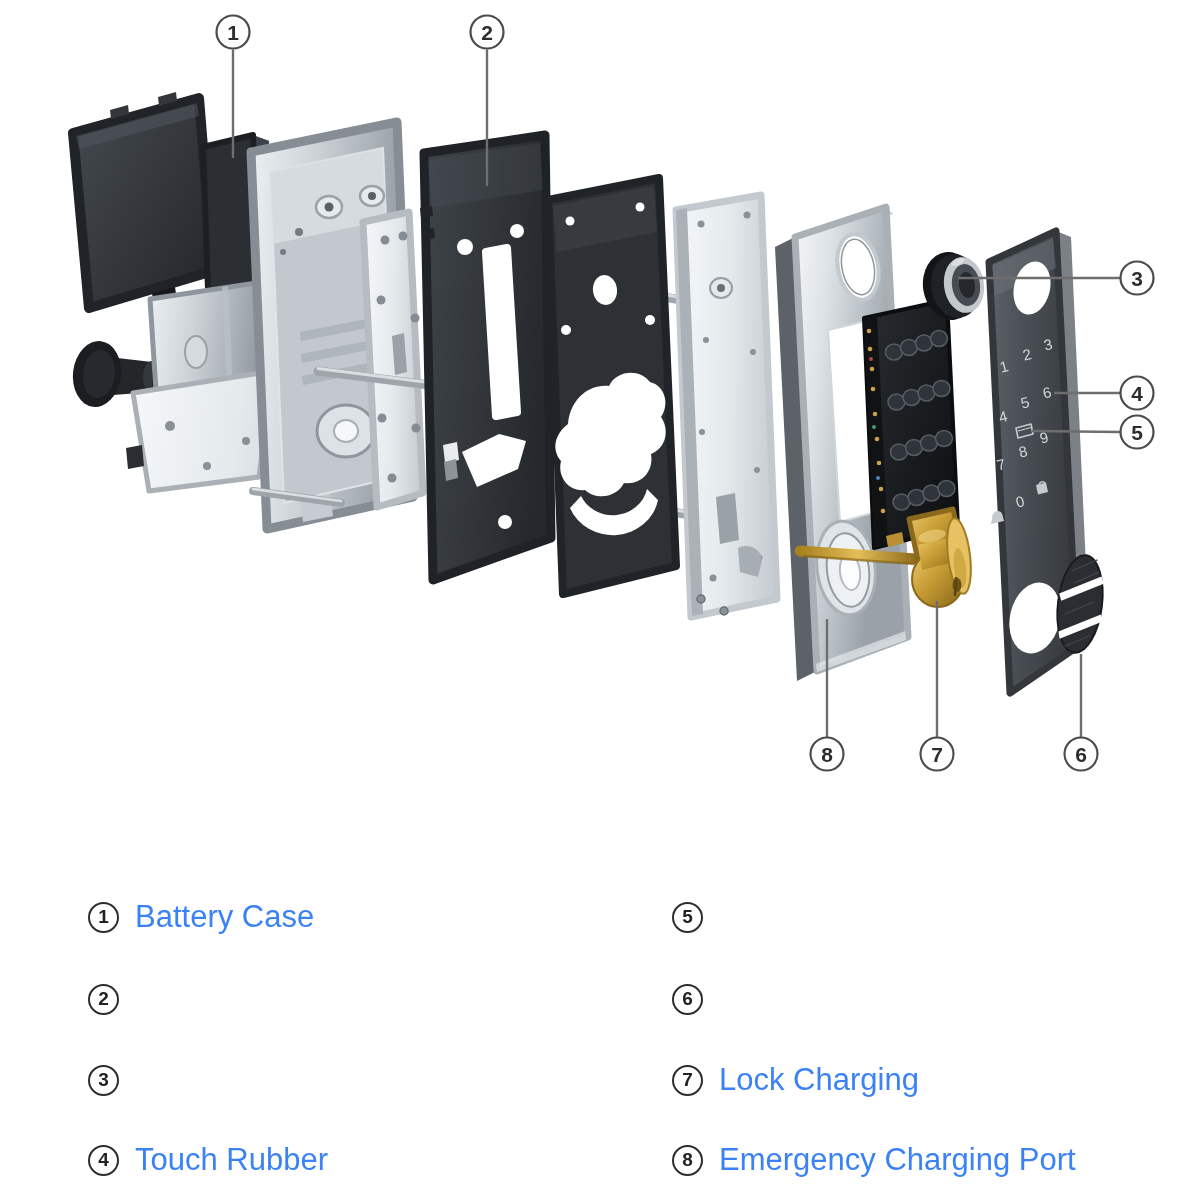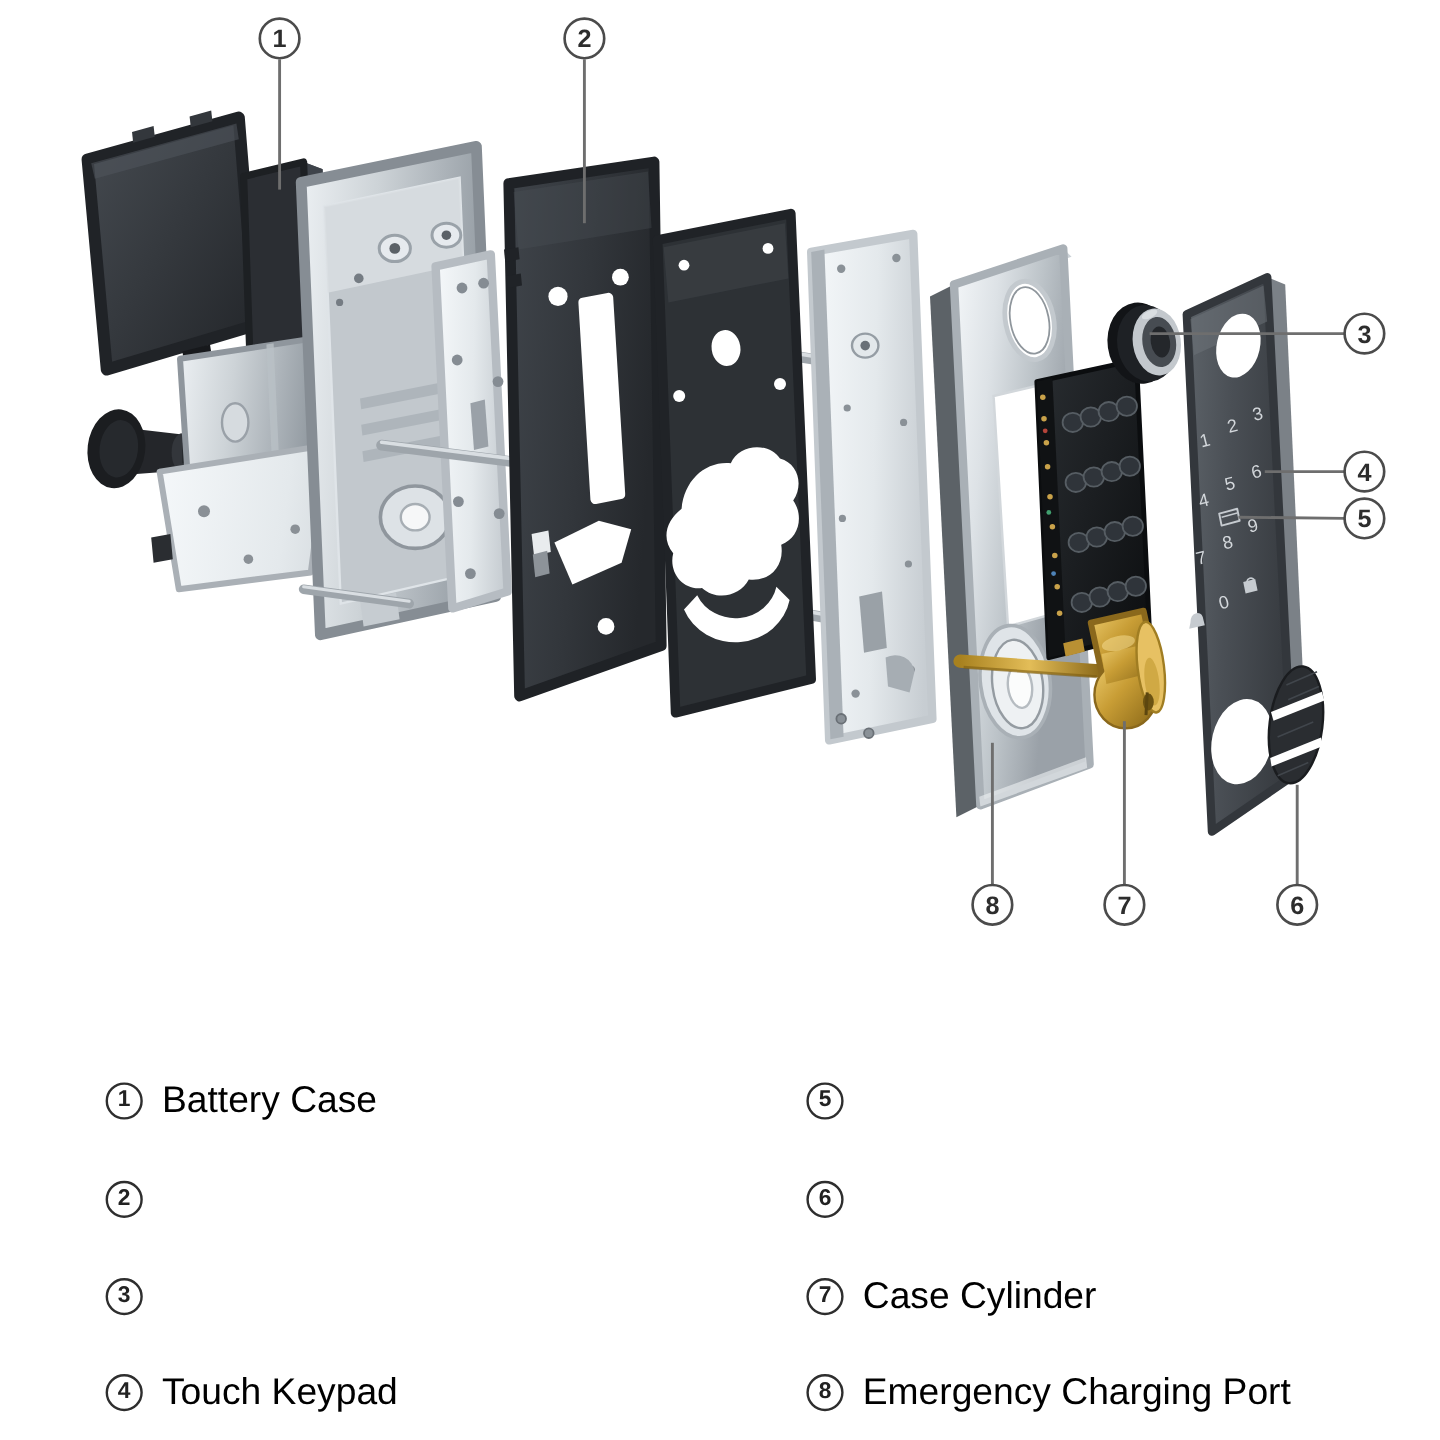--- a/index.html
+++ b/index.html
@@ -6,21 +6,21 @@
   .canvas{position:relative;width:1200px;height:1200px;background:#fff;overflow:hidden;
           font-family:"Liberation Sans", sans-serif;}
   .diagram-svg{position:absolute;left:0;top:0;}
   .diagram-svg text{font-family:"Liberation Sans", sans-serif;}
   .callout-num{font-size:21px;font-weight:600;fill:#2d2d2d;}
   .kp-digit{font-size:15px;fill:#d3d7db;}
   .legend-item{position:absolute;display:flex;align-items:center;height:44px;}
   .lnum{display:inline-flex;align-items:center;justify-content:center;
         width:31px;height:31px;border:2px solid #2e2e2e;border-radius:50%;
         font-size:19px;font-weight:600;color:#222;box-sizing:border-box;flex:0 0 31px;}
-  .llabel{margin-left:16px;font-size:31px;color:#000000;white-space:nowrap;}
+  .llabel{margin-left:16px;font-size:31px;color:#3b82f6;white-space:nowrap;}
 </style>
 </head>
 <body>
 
 <div class="canvas">
 
 <svg class="diagram-svg" width="1200" height="830" viewBox="0 0 1200 830">
   <defs>
     <linearGradient id="gMetal" x1="0" y1="0" x2="1" y2="0.12">
       <stop offset="0" stop-color="#ecf0f3"></stop>
@@ -366,31 +366,31 @@
     <span class="llabel">Battery Case</span>
   </div>
   <div class="legend-item" style="left:88px;top:977px;">
     <span class="lnum">2</span>
   </div>
   <div class="legend-item" style="left:88px;top:1058px;">
     <span class="lnum">3</span>
   </div>
   <div class="legend-item" style="left:88px;top:1138px;">
     <span class="lnum">4</span>
-    <span class="llabel">Touch Keypad</span>
+    <span class="llabel">Touch Rubber</span>
   </div>
   <div class="legend-item" style="left:672px;top:895px;">
     <span class="lnum">5</span>
   </div>
   <div class="legend-item" style="left:672px;top:977px;">
     <span class="lnum">6</span>
   </div>
   <div class="legend-item" style="left:672px;top:1058px;">
     <span class="lnum">7</span>
-    <span class="llabel">Case Cylinder</span>
+    <span class="llabel">Lock Charging</span>
   </div>
   <div class="legend-item" style="left:672px;top:1138px;">
     <span class="lnum">8</span>
     <span class="llabel">Emergency Charging Port</span>
   </div>
 </div>
 
 </div>
 
 </body></html>

